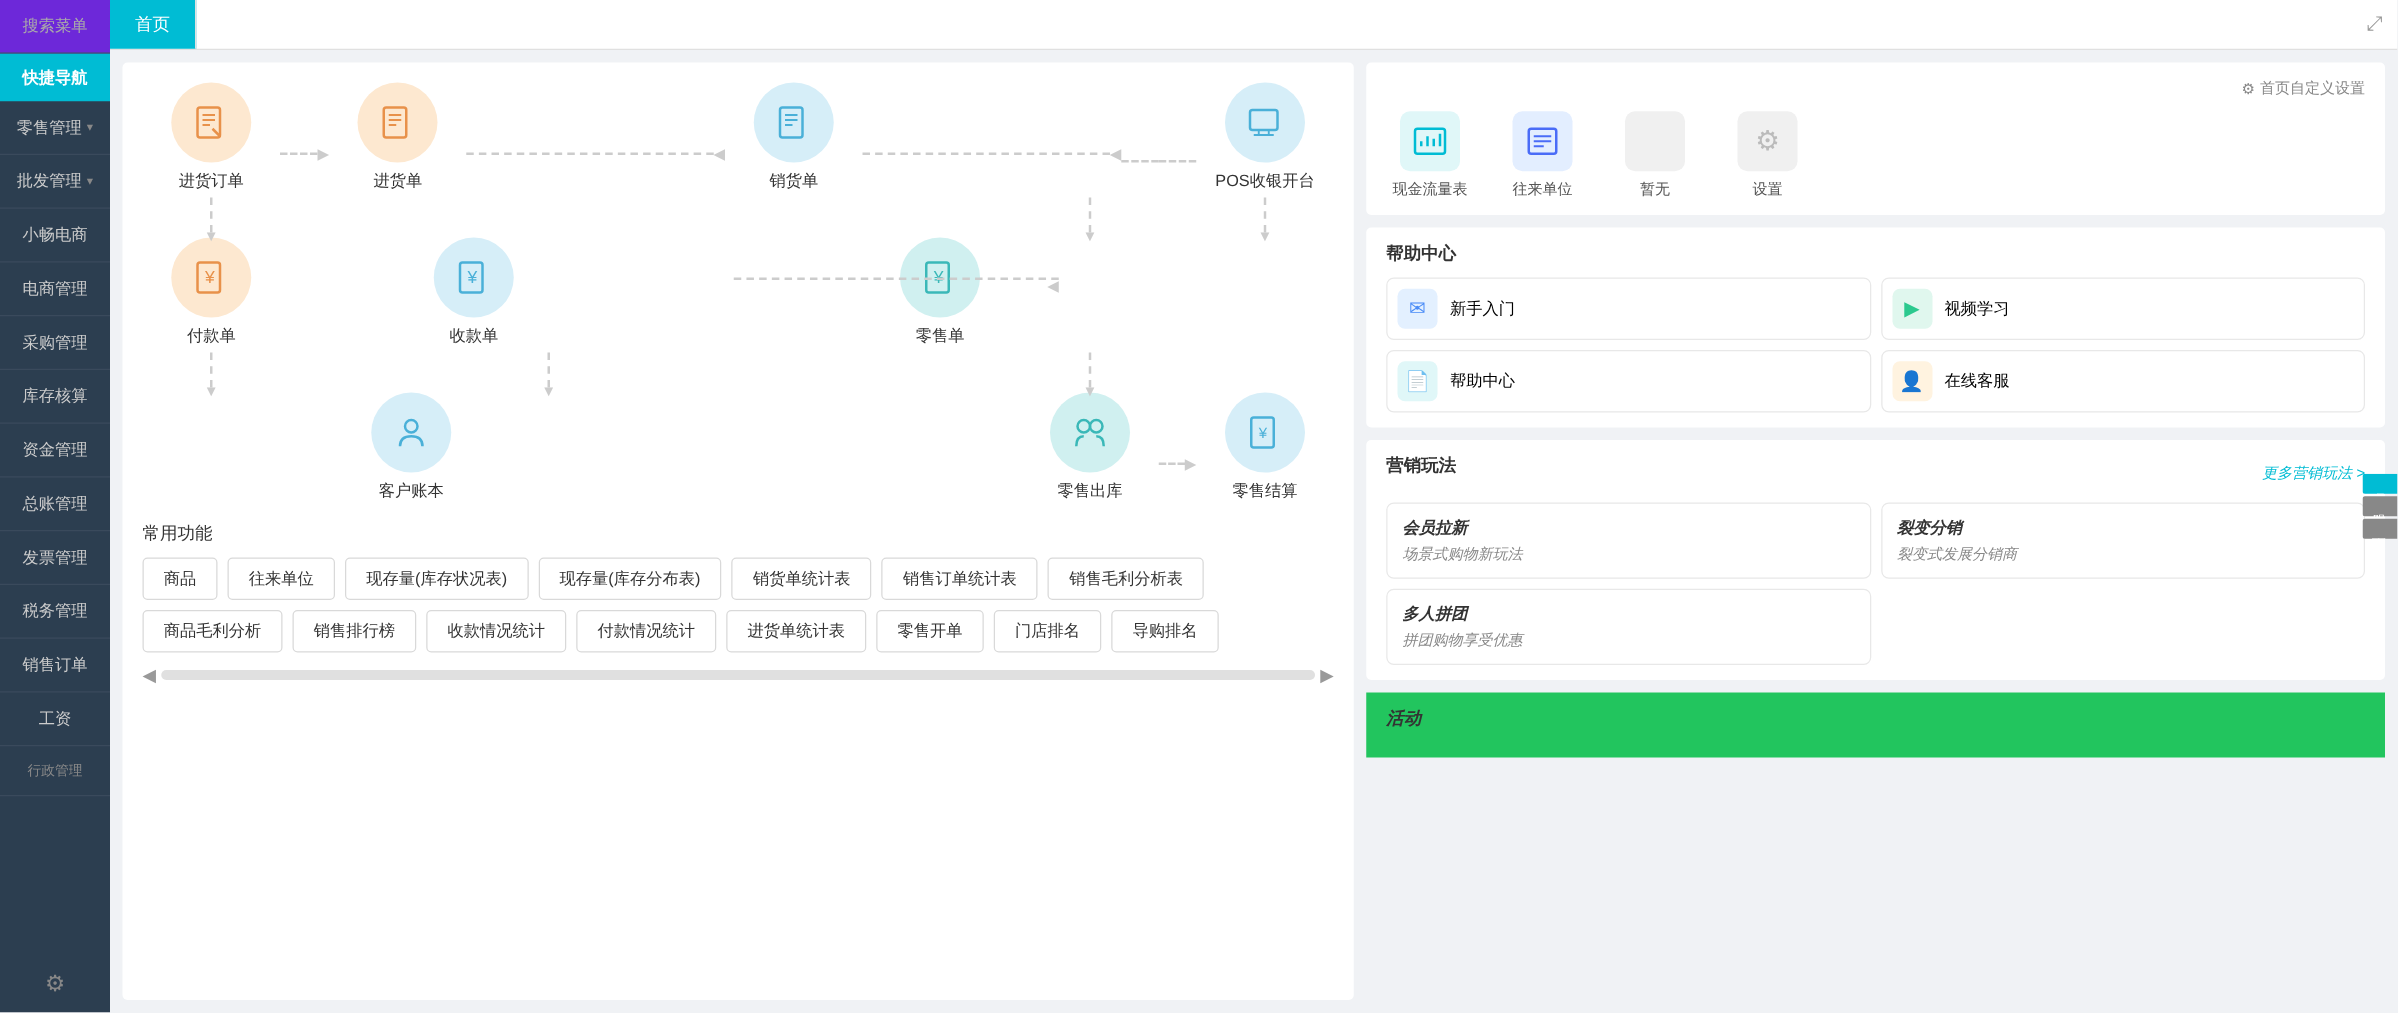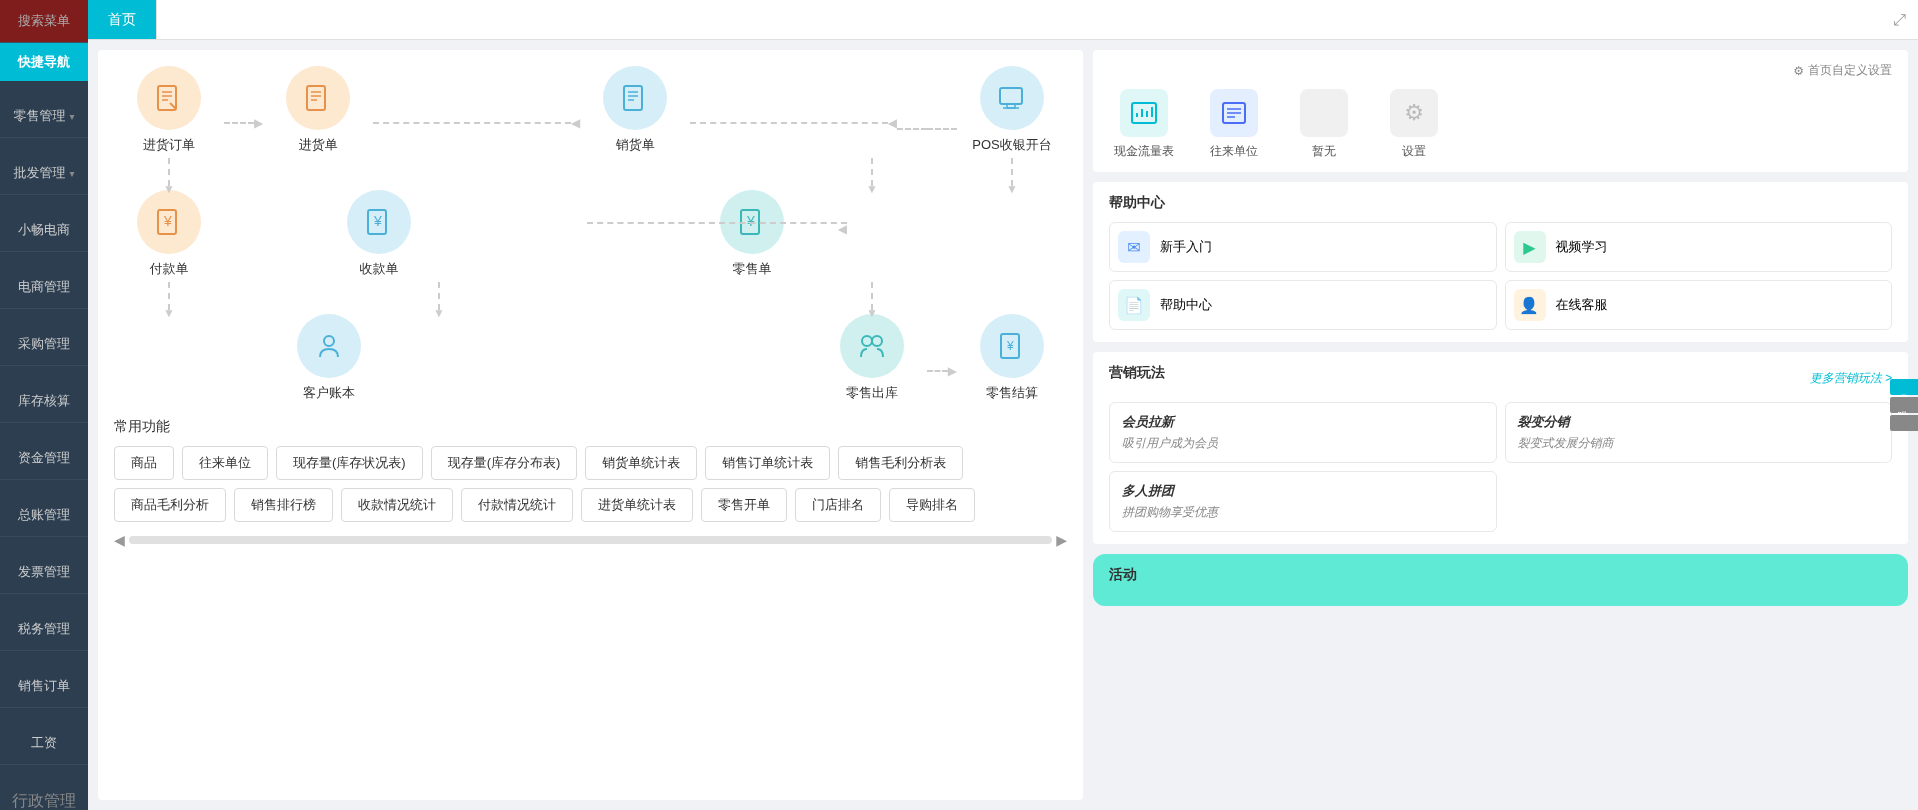--- a/index.html
+++ b/index.html
@@ -10,21 +10,21 @@
       width: 88px;
       background: #2c3e50;
       display: flex;
       flex-direction: column;
       flex-shrink: 0;
       height: 100%;
       overflow-y: auto;
       z-index: 10;
     }
     .sidebar-search {
-      background: #7f1d1d;
+      background: #6d28d9;
       color: #aaa;
       padding: 12px 8px;
       font-size: 13px;
       text-align: center;
       cursor: pointer;
       border-bottom: 1px solid #3d5166;
     }
     .sidebar-nav-label {
       background: #00bcd4;
       color: #fff;
@@ -37,21 +37,20 @@
       color: #ccc;
       padding: 12px 8px;
       font-size: 13px;
       text-align: center;
       cursor: pointer;
       border-bottom: 1px solid #3a4a5c;
       display: flex;
       align-items: center;
       justify-content: center;
       gap: 4px;
-      margin-top: 14px;
     }
     .sidebar-item .arrow { font-size: 10px; color: #888; }
     .sidebar-bottom {
       margin-top: auto;
       padding: 12px 8px;
       text-align: center;
       color: #888;
       cursor: pointer;
       font-size: 18px;
     }
@@ -276,23 +275,24 @@
       border-radius: 6px;
       padding: 10px 12px;
       cursor: pointer;
       font-style: italic;
     }
     .mc-title { font-size: 13px; font-weight: 600; color: #333; margin-bottom: 4px; }
     .mc-desc { font-size: 12px; color: #888; }
 
     
     .activity-section {
-      background: #5eead4;
-      border-radius: 12px;
+      background: #22c55e;
+      border-radius: 0;
       padding: 12px 16px;
+      font-style: italic;
     }
 
     
     .float-btns {
       position: fixed;
       right: 0;
       top: 50%;
       transform: translateY(-50%);
       display: flex;
       flex-direction: column;
@@ -337,21 +337,21 @@
   <div class="sidebar-item">小畅电商</div>
   <div class="sidebar-item">电商管理</div>
   <div class="sidebar-item">采购管理</div>
   <div class="sidebar-item">库存核算</div>
   <div class="sidebar-item">资金管理</div>
   <div class="sidebar-item">总账管理</div>
   <div class="sidebar-item">发票管理</div>
   <div class="sidebar-item">税务管理</div>
   <div class="sidebar-item">销售订单</div>
   <div class="sidebar-item">工资</div>
-  <div class="sidebar-item" style="color:#888;font-size:16px;">行政管理</div>
+  <div class="sidebar-item" style="color:#888;font-size:11px;">行政管理</div>
   <div class="sidebar-bottom">⚙</div>
 </div>
 
 <div class="main-area">
 
   <div class="tab-bar">
     <div class="tab-item active">首页</div>
     <div class="tab-expand-btn">⤢</div>
   </div>
 
@@ -669,21 +669,21 @@
       </div>
 
       <div class="marketing-section">
         <div class="section-header">
           <span class="section-title">营销玩法</span>
           <span class="more-link">更多营销玩法 &gt;</span>
         </div>
         <div class="marketing-grid">
           <div class="marketing-card">
             <div class="mc-title">会员拉新</div>
-            <div class="mc-desc">吸引用户成为会员</div>
+            <div class="mc-desc">场景式购物新玩法</div>
           </div>
           <div class="marketing-card">
             <div class="mc-title">裂变分销</div>
             <div class="mc-desc">裂变式发展分销商</div>
           </div>
           <div class="marketing-card">
             <div class="mc-title">多人拼团</div>
             <div class="mc-desc">拼团购物享受优惠</div>
           </div>
         </div>

